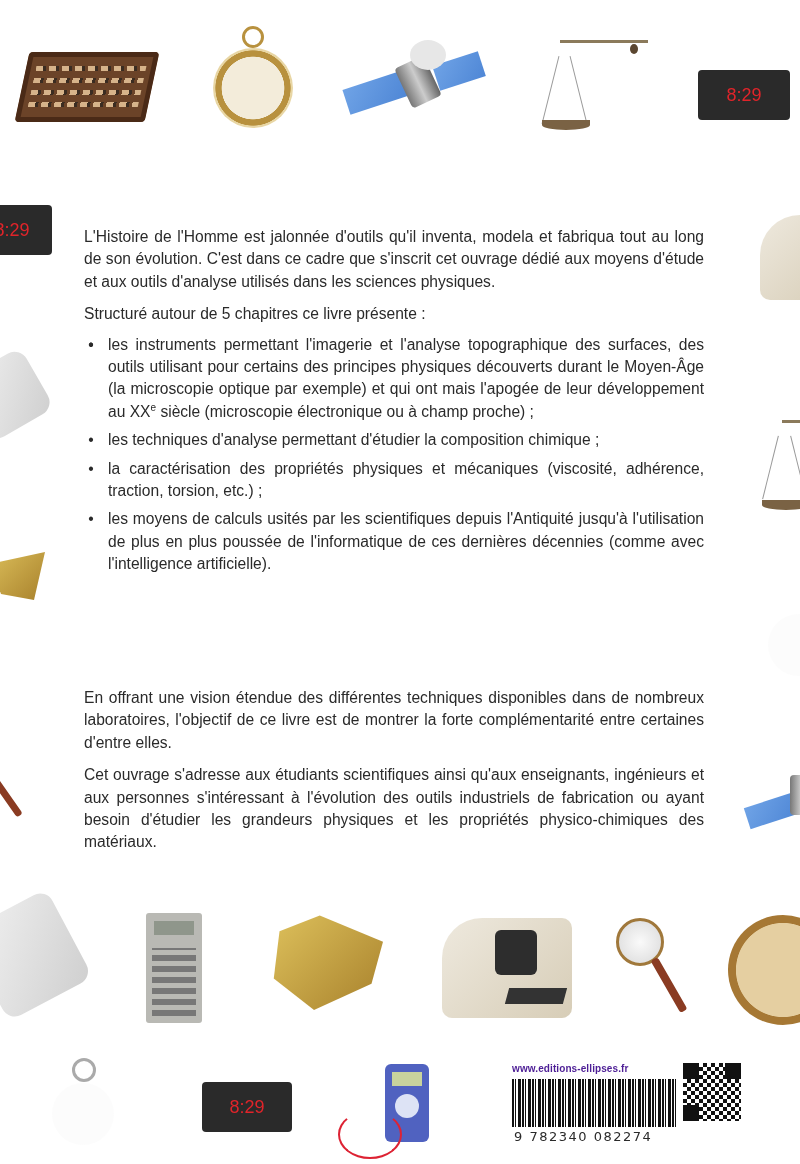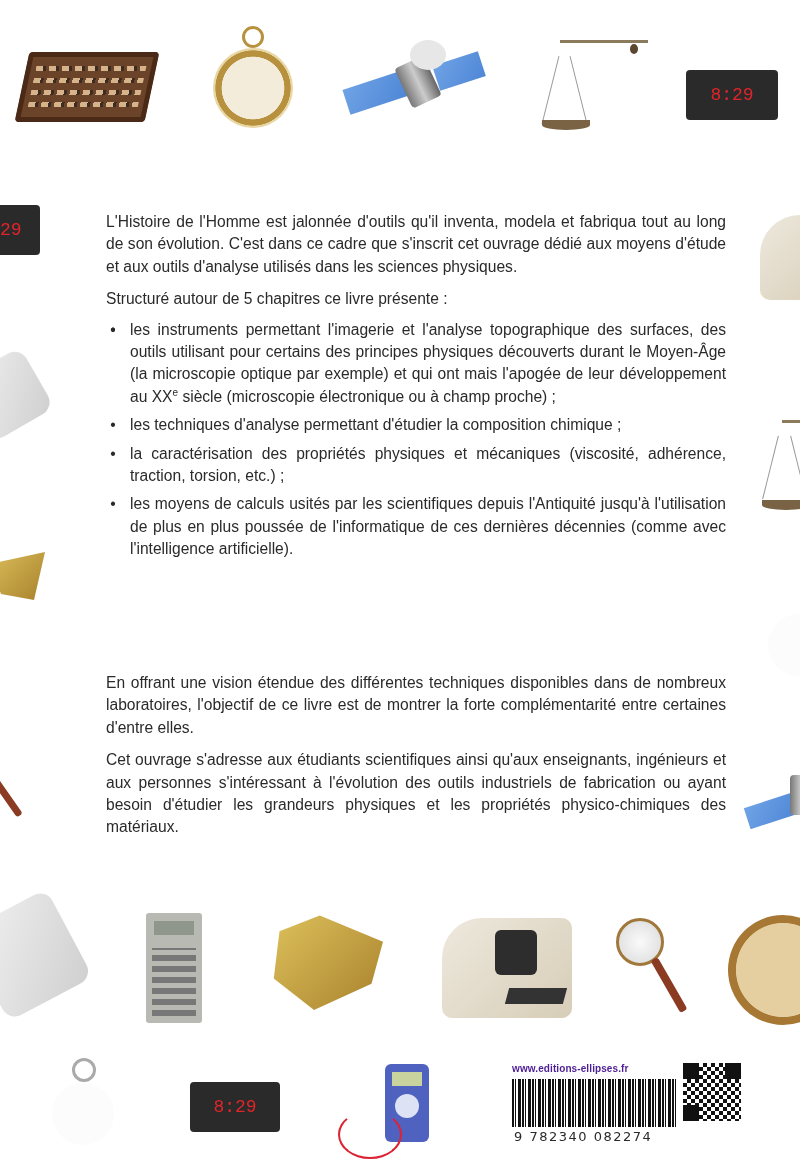--- a/index.html
+++ b/index.html
@@ -4,40 +4,40 @@
 <style>
   html, body { margin:0; padding:0; }
   body {
     width:800px; height:1164px; position:relative; overflow:hidden;
     background:#ffffff;
     font-family:"Liberation Sans", sans-serif;
     color:#2a2a2a;
   }
   .obj { position:absolute; }
   .text-block {
-    position:absolute; left:106px; width:620px;
-    font-size:15.6px; line-height:22.4px; text-align:justify;
+    position:absolute; left:84px; width:620px;
+    font-size:15.6px; line-height:22.4px; text-align:justify;margin-top:15px;
   }
   .text-block p { margin:0 0 10px 0; }
   .bullets { list-style:none; margin:0; padding:0 0 0 24px; }
   .bullets li { position:relative; margin:0 0 6px 0; }
   .bullets li .dot {
     position:absolute; left:-24px; top:0; width:14px; text-align:center;
   }
   sup { font-size:10px; line-height:0; }
 
   
   .abacus { background:#6b4328; border-radius:4px; transform:skewX(-12deg); box-shadow:inset 0 0 0 5px #4a2a17; }
   .abacus .row { position:absolute; left:10px; right:10px; height:5px; background:repeating-linear-gradient(90deg,#d6b38a 0 7px,#3a2c22 7px 10px,transparent 10px 13px); }
   .compass { border-radius:50%; background:radial-gradient(circle,#f3ecda 0 55%,#b8913e 56% 66%,#e8d6a4 67% 100%); }
   .compass-ring { border:3px solid #b8913e; border-radius:50%; }
   .panel { background:linear-gradient(135deg,#6fa3e6,#4f87d6); }
   .sat-body { background:linear-gradient(90deg,#777,#ccc,#666); border-radius:4px; }
   .dish { background:#e7e7e7; border-radius:50%; }
-  .clock { background:#2a2a2a; border-radius:4px; color:#e0242a; font-family:Liberation Mono, monospace; display:flex; align-items:center; justify-content:center; }
+  .clock { background:#2a2a2a; border-radius:4px; color:#e0242a; font-family:Liberation Sans, sans-serif; display:flex; align-items:center; justify-content:center;margin-left:12px; }
   .beige { background:linear-gradient(135deg,#eee9de,#d7cdb7); border-radius:18px; }
   .whitedev { background:linear-gradient(135deg,#f2f2f2,#cfcfcf); border-radius:14px; }
   .brass { background:linear-gradient(135deg,#e1c55f,#a8812c); }
   .calc { background:#b9b9b4; border-radius:3px; }
   .calc-screen { background:#8f968b; }
   .calc-keys { background:repeating-linear-gradient(0deg,#777 0 6px,transparent 6px 11px); }
   .screen { background:#2d2d2d; border-radius:6px; }
   .lens { border-radius:50%; border:3px solid #a0783b; background:radial-gradient(circle,#fafafa,#d9d9d9); }
   .handle { background:#8a3b22; border-radius:3px; }
   .astro { border-radius:50%; background:radial-gradient(circle,#e5cfa1 0 60%,#a67834 61% 100%); }

